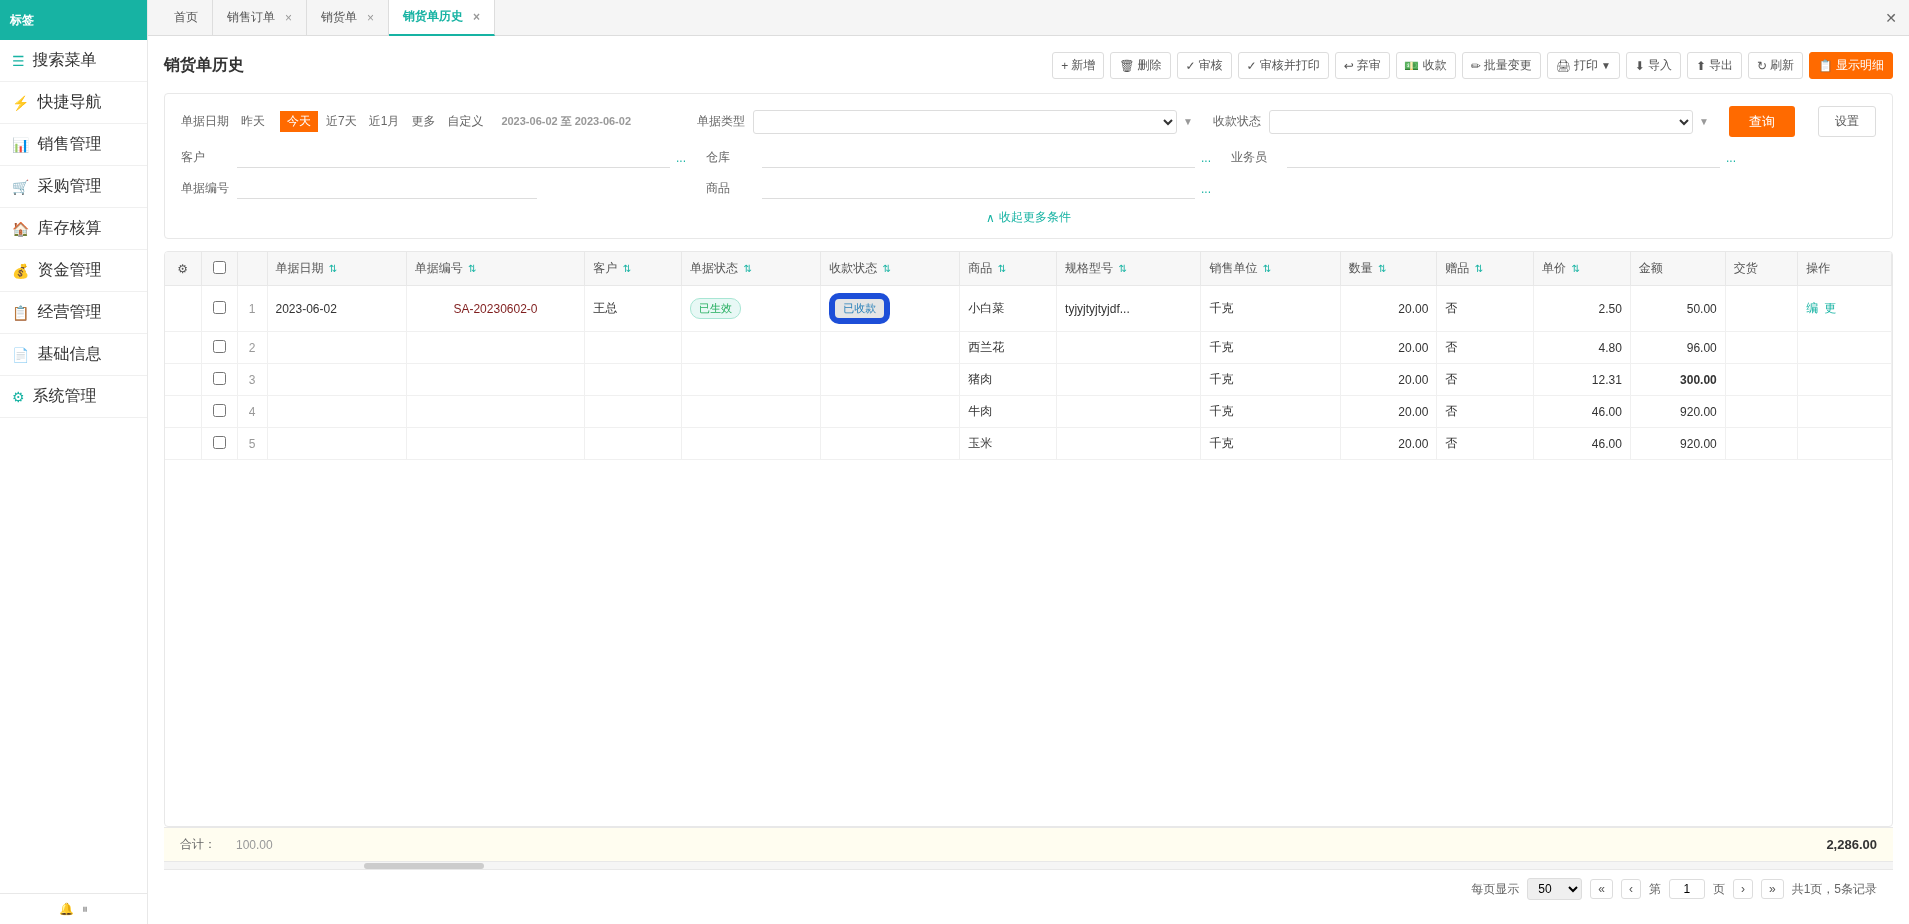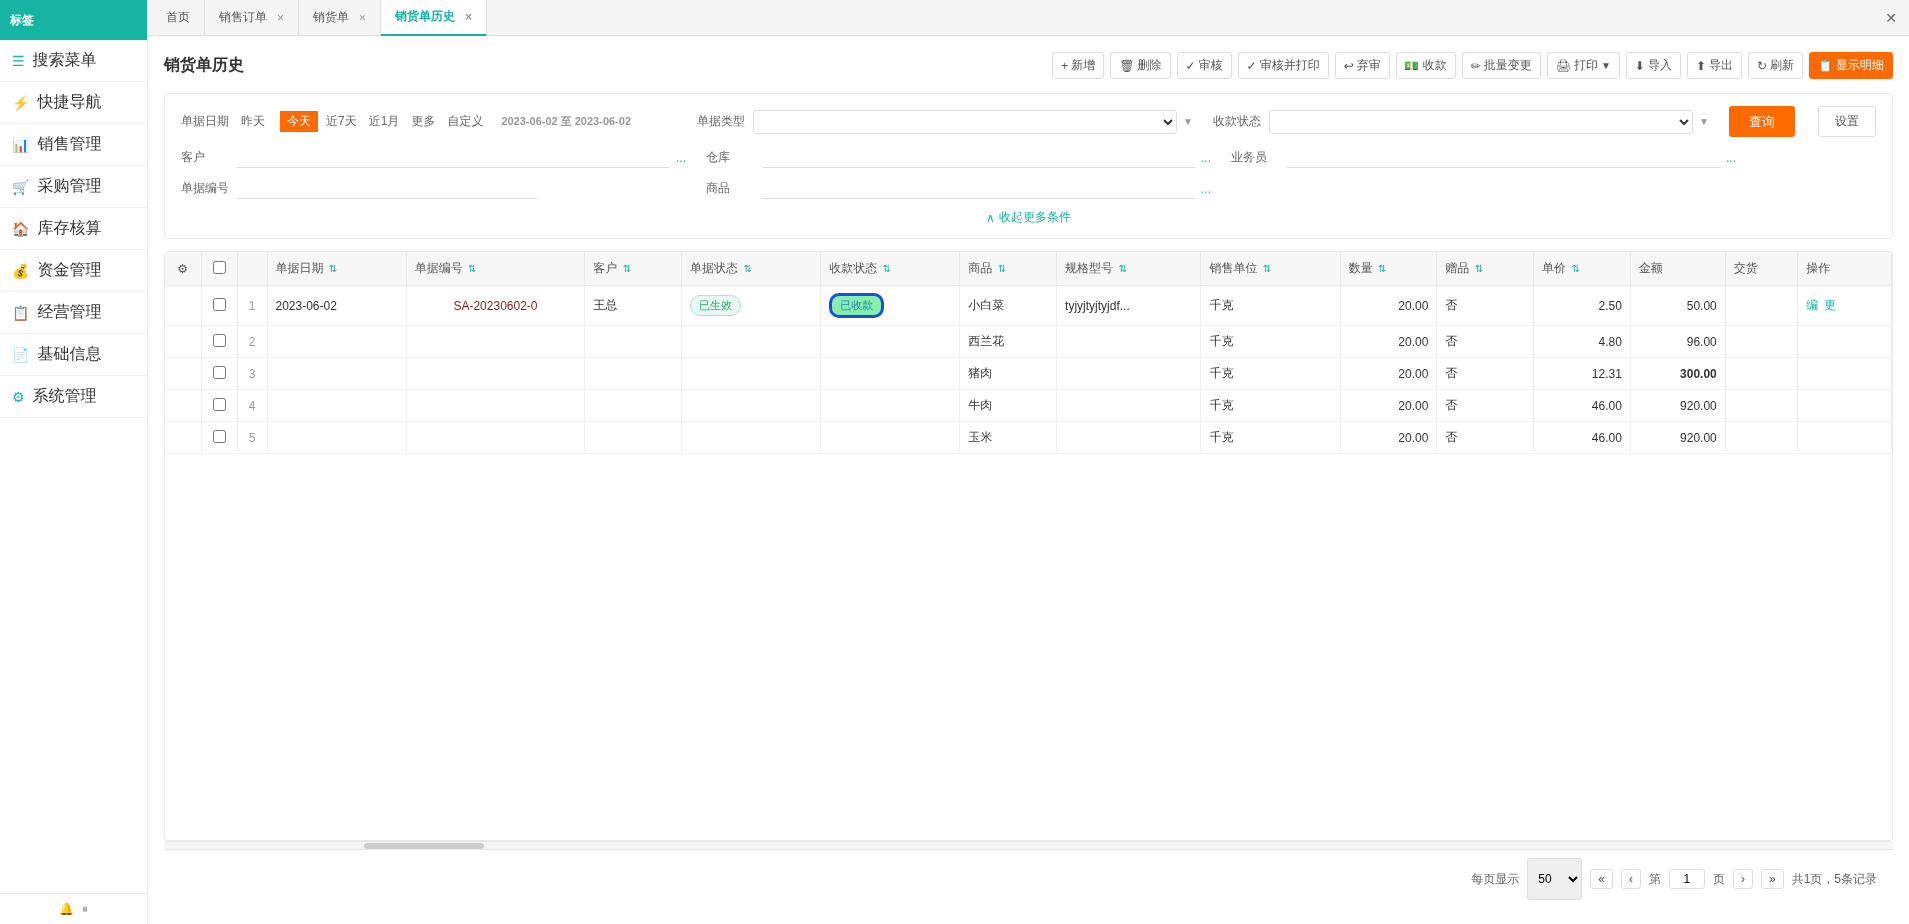--- a/index.html
+++ b/index.html
@@ -54,21 +54,21 @@
     }
 
     
     .tab-bar {
       display: flex;
       align-items: center;
       background: #f5f5f5;
       border-bottom: 1px solid #ddd;
       height: 36px;
       flex-shrink: 0;
-      padding-left: 4px;
+      padding-left: 12px;
     }
     .tab {
       display: flex;
       align-items: center;
       padding: 0 14px;
       height: 36px;
       cursor: pointer;
       color: #555;
       border-right: 1px solid #ddd;
       gap: 6px;
@@ -278,21 +278,21 @@
       border-right: 1px solid #f0f0f0;
       white-space: nowrap;
     }
     .badge {
       display: inline-block;
       padding: 2px 8px;
       border-radius: 10px;
       font-size: 11px;
     }
     .badge-green { background: #e8f8f5; color: #27ae60; border: 1px solid #a8e6d4; }
-    .badge-blue { background: #86efac; color: #2980b9; border: 3px solid #1d4ed8; }
+    .badge-blue { background: #e5e5e5; color: #2980b9; border: 6px solid #1d4ed8; }
     .action-link {
       color: #17b3a3;
       cursor: pointer;
       margin-right: 6px;
     }
 
     
     .th-settings {
       width: 36px;
       text-align: center;
@@ -323,21 +323,21 @@
       padding: 8px 16px;
       gap: 8px;
       flex-shrink: 0;
       background: #fff;
       border-top: 1px solid #e8e8e8;
     }
     .page-size-label { color: #666; }
     .page-size-select {
       border: 1px solid #ddd;
       border-radius: 3px;
-      padding: 12px 6px;
+      padding: 2px 6px;
       font-size: 12px;
       cursor: pointer;
     }
     .page-btn {
       border: 1px solid #ddd;
       border-radius: 3px;
       padding: 2px 7px;
       cursor: pointer;
       background: #fff;
       color: #555;
@@ -727,20 +727,25 @@
       <td>否</td>
       <td style="text-align:right;">46.00</td>
       <td style="text-align:right;">920.00</td>
       <td></td>
       <td></td>
     </tr>
           </tbody>
       </table>
     </div>
 
+    <div class="table-footer">
+      <span class="footer-label">合计：</span>
+      <span style="margin-left:20px;color:#999;font-size:12px;">100.00</span>
+      <span style="margin-left:auto;color:#333;font-weight:bold;font-size:13px;">2,286.00</span>
+    </div>
 
     <div class="scroll-bar-row">
       <div class="scroll-thumb"></div>
     </div>
 
     <div class="pagination">
       <span class="page-size-label">每页显示</span>
       <select class="page-size-select">
         <option>50</option>
         <option>100</option>

